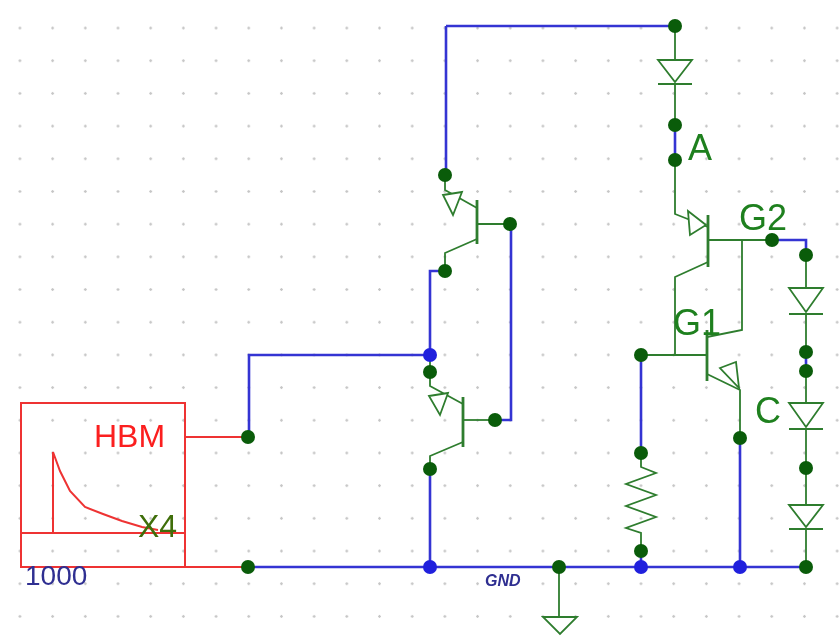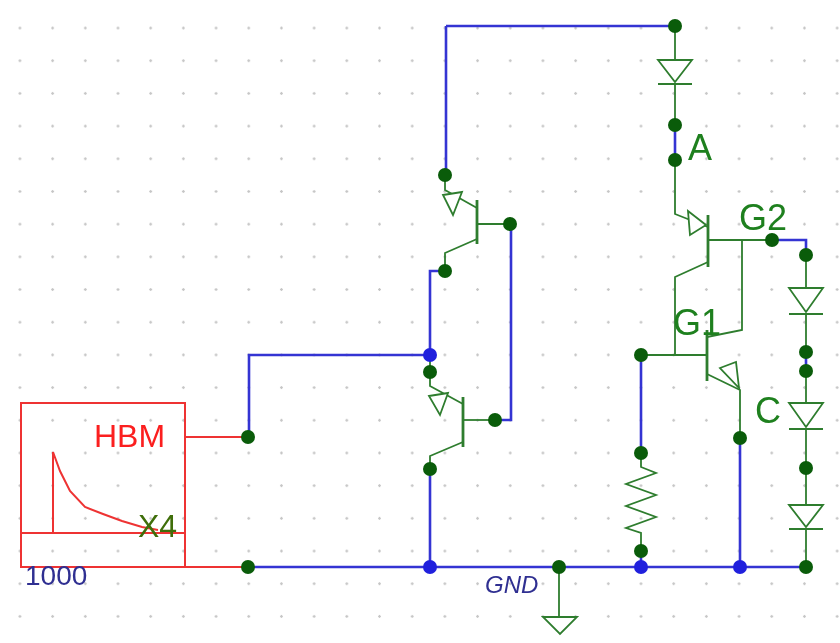--- a/index.html
+++ b/index.html
@@ -22,21 +22,21 @@
   .trin{stroke:var(--comp);stroke-width:1.8;fill:none;}
   .r{stroke:var(--red);stroke-width:2;fill:none;}
   .dg{fill:var(--dotg);stroke:none;}
   .db{fill:var(--dotb);stroke:none;}
   
   .lbl{position:absolute;line-height:1;white-space:nowrap;user-select:none;}
   .lbl-green{color:var(--glabel);font-size:36px;}
   .lbl-hbm{color:var(--redtext);font-size:32px;}
   .lbl-navy{color:var(--navy);font-size:28px;}
   .lbl-x4{color:var(--x4label);font-size:32px;}
-  .lbl-gnd{color:var(--navy);font-size:24px;font-style:italic;font-weight:400;}
+  .lbl-gnd{color:var(--navy);font-size:16px;font-style:italic;font-weight:700;}
 </style>
 </head>
 <body>
 
 <div id="canvas">
 
   <svg id="schem" width="840" height="643" viewBox="0 0 840 643">
 
     <g>
       <path class="w" d="M446,26 H675"></path>

